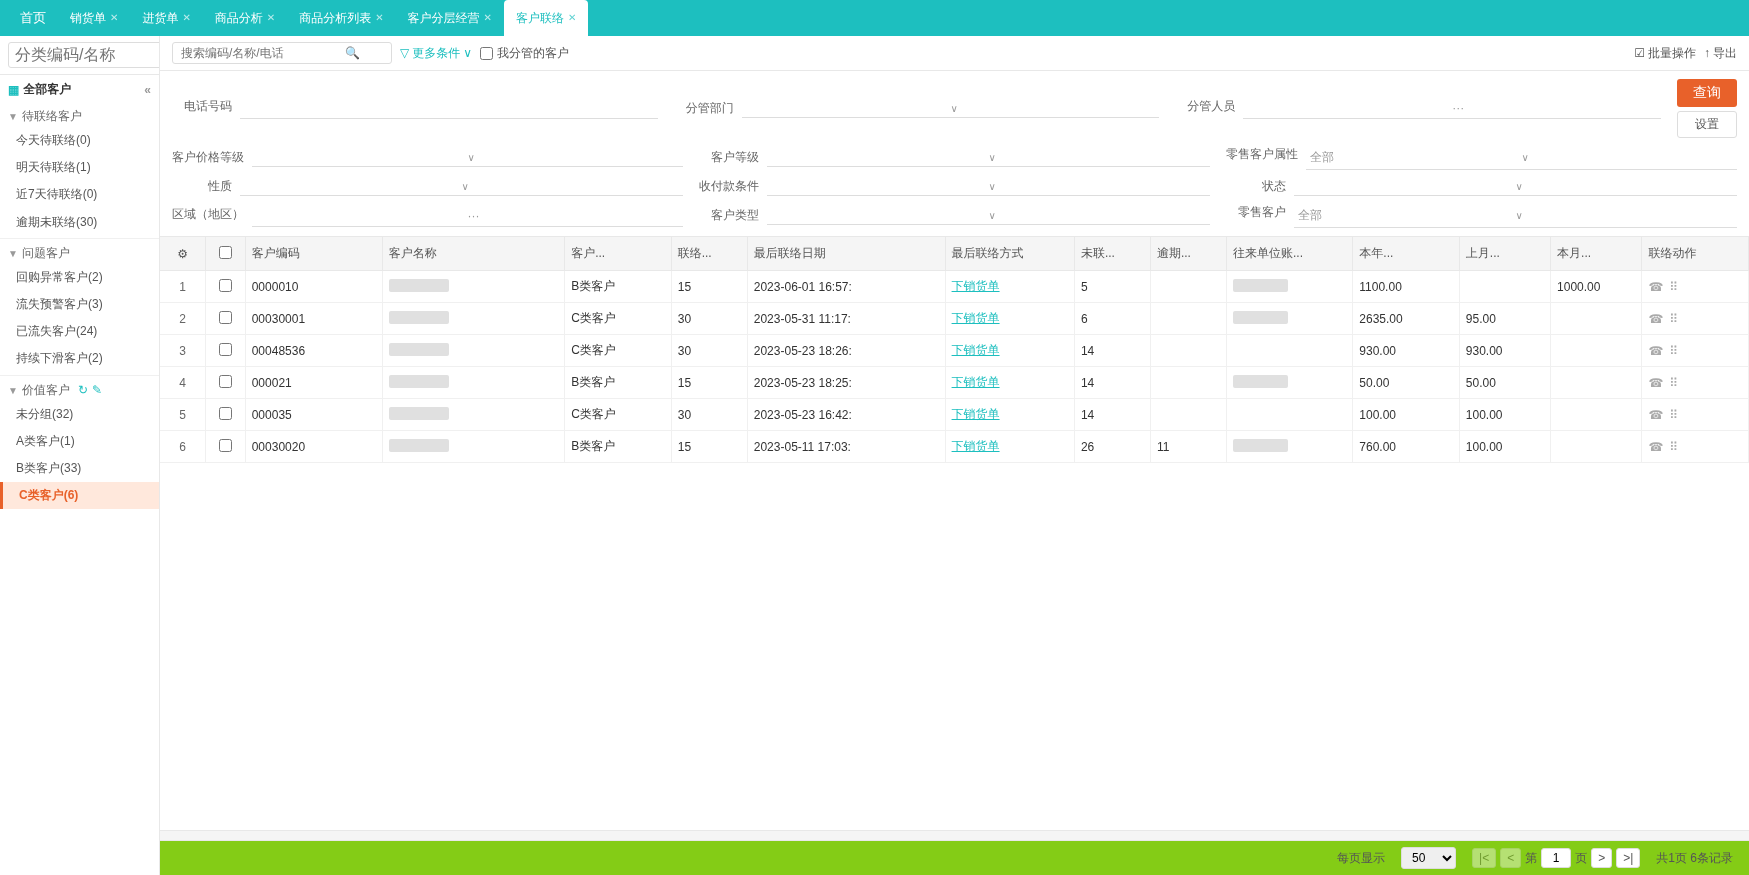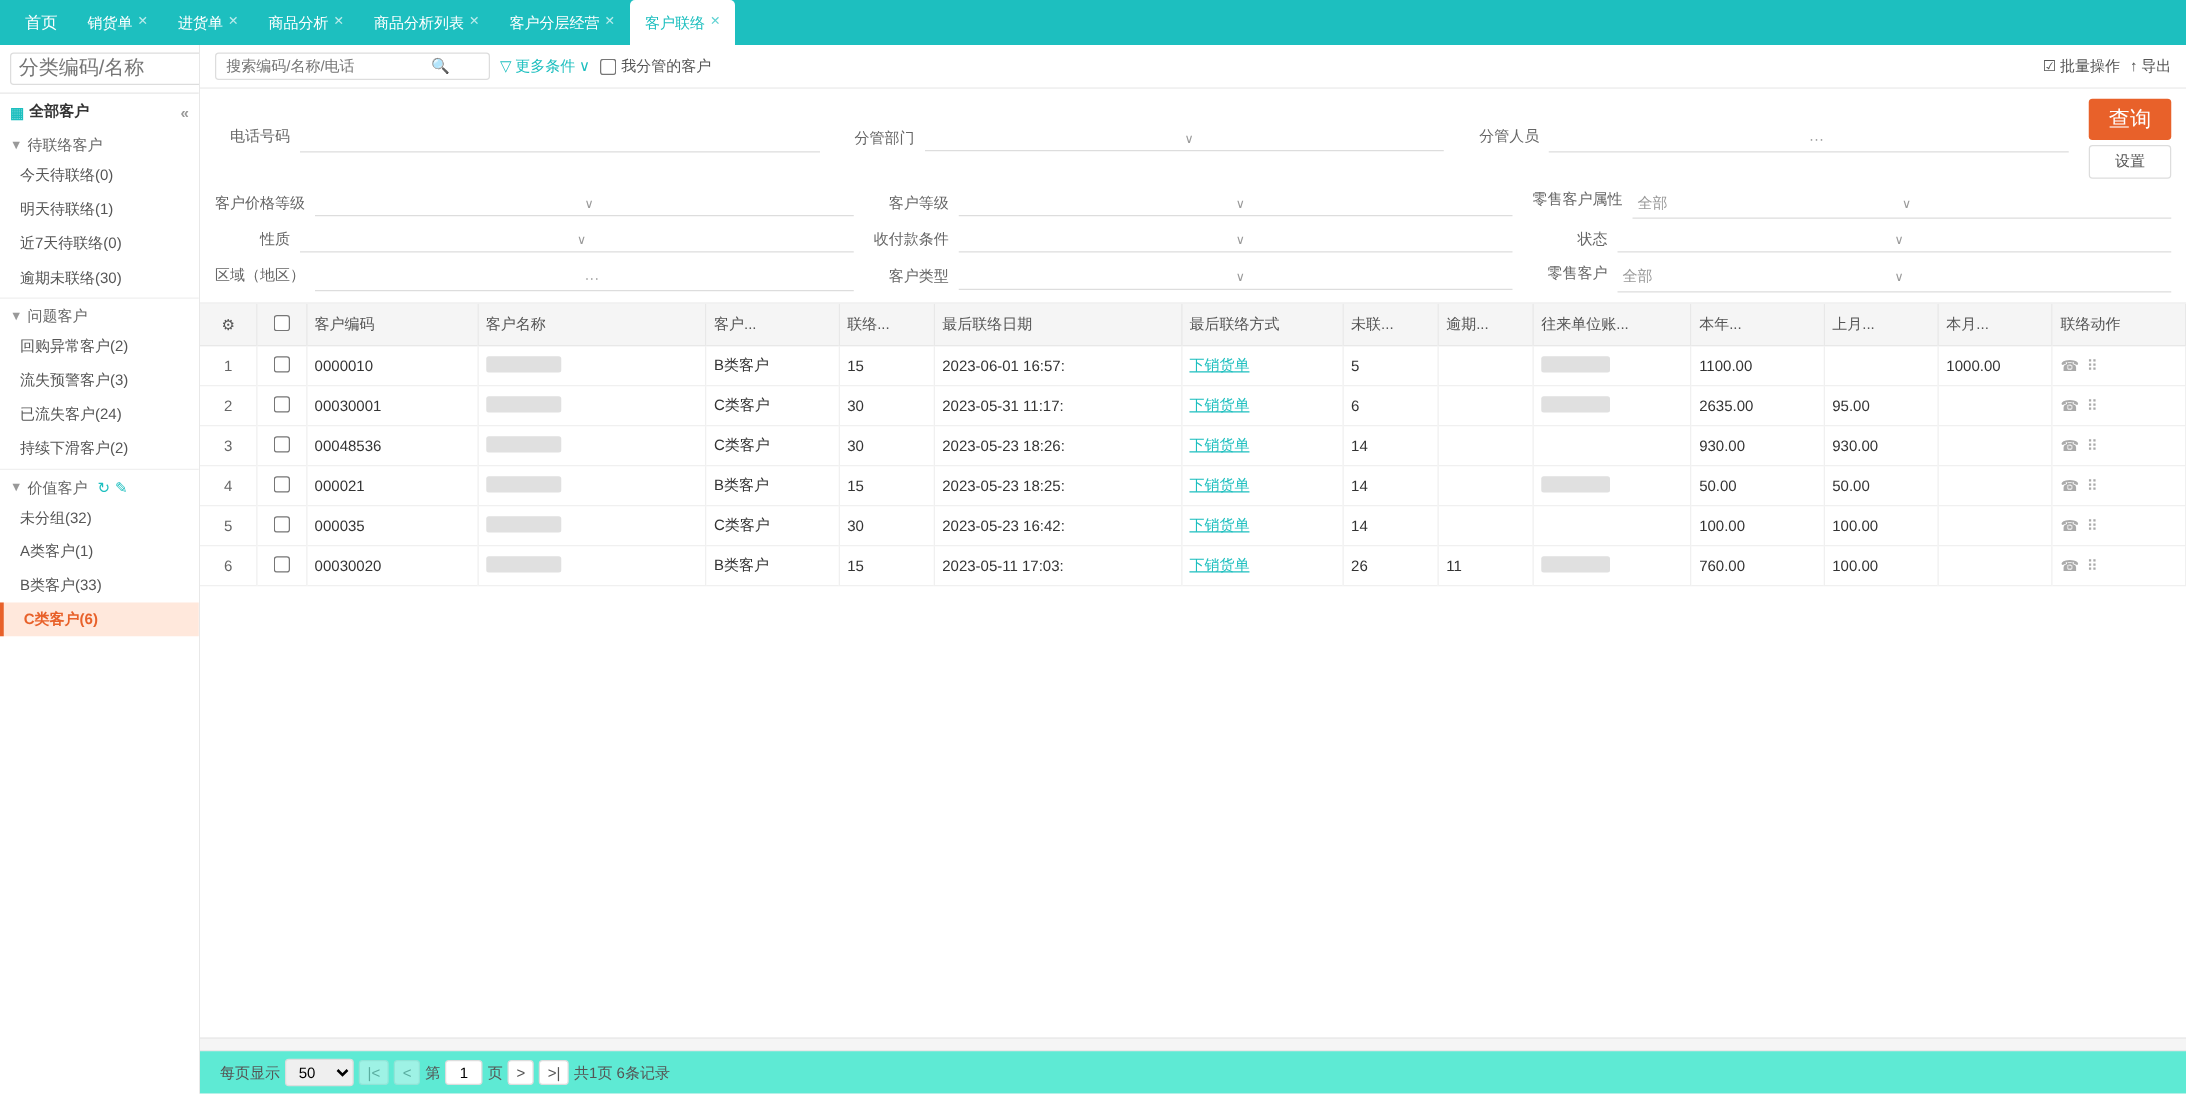--- a/index.html
+++ b/index.html
@@ -42,39 +42,39 @@
     
     .filter-panel { background: #fff; padding: 8px 12px; border-bottom: 1px solid #e8e8e8; }
     .filter-row { display: flex; align-items: center; margin-bottom: 8px; gap: 16px; }
     .filter-item { display: flex; align-items: flex-start; gap: 8px; flex: 1; }
     .filter-item label { color: #666; white-space: nowrap; min-width: 60px; text-align: right; }
     .filter-input { flex: 1; border: none; border-bottom: 1px solid #ddd; padding: 3px 4px; outline: none; font-size: 12px; }
     .filter-select { flex: 1; display: flex; align-items: center; border: none; border-bottom: 1px solid #ddd; padding: 3px 4px; cursor: pointer; position: relative; }
     .filter-select span { flex: 1; color: #999; }
     .filter-select .arr { color: #999; font-size: 10px; }
     .filter-action { display: flex; flex-direction: column; gap: 4px; }
-    .btn-query { background: #e8612a; color: #fff; border: none; border-radius: 3px; padding: 5px 16px; cursor: pointer; font-size: 17px; }
+    .btn-query { background: #e8612a; color: #fff; border: none; border-radius: 3px; padding: 5px 16px; cursor: pointer; font-size: 14px; }
     .btn-set { background: #fff; color: #555; border: 1px solid #ddd; border-radius: 3px; padding: 4px 16px; cursor: pointer; font-size: 12px; }
     .filter-dotdot { color: #999; cursor: pointer; padding: 0 4px; }
     
     
     .table-wrapper { flex: 1; overflow: auto; background: #fff; }
     table { width: 100%; border-collapse: collapse; }
     thead tr { background: #f5f5f5; border-bottom: 1px solid #e8e8e8; }
     thead th { padding: 8px 6px; text-align: left; color: #555; font-weight: normal; white-space: nowrap; border-right: 1px solid #e8e8e8; font-size: 12px; }
     thead th:first-child { width: 30px; text-align: center; }
     tbody tr { border-bottom: 1px solid #f0f0f0; }
     tbody td { padding: 7px 6px; color: #333; white-space: nowrap; border-right: 1px solid #f0f0f0; font-size: 12px; }
     tbody td:first-child { text-align: center; color: #666; }
     .link-cell { color: #1dbfbf; cursor: pointer; text-decoration: underline; }
     .action-icons { display: flex; gap: 6px; align-items: center; color: #999; }
     .blurred { background: #ddd; color: transparent; border-radius: 2px; display: inline-block; min-width: 40px; height: 14px; }
     
     
-    .table-footer { display: flex; align-items: center; justify-content: flex-start; padding: 6px 16px; background: #5eead4; border-top: 1px solid #e8e8e8; gap: 4px; color: #555; }
+    .table-footer { display: flex; align-items: center; justify-content: flex-end; padding: 6px 16px; background: #84cc16; border-top: 1px solid #e8e8e8; gap: 16px; color: #555; }
     .page-size-select { border: 1px solid #ddd; border-radius: 3px; padding: 2px 6px; }
     .page-nav { display: flex; align-items: center; gap: 4px; }
     .page-nav button { border: 1px solid #ddd; background: #fff; border-radius: 3px; padding: 2px 6px; cursor: pointer; color: #555; }
     .page-nav button:disabled { opacity: 0.4; }
     .page-input { border: 1px solid #ddd; border-radius: 3px; width: 30px; text-align: center; padding: 2px 4px; }
     
     
     ::-webkit-scrollbar { width: 6px; height: 6px; }
     ::-webkit-scrollbar-track { background: #f1f1f1; }
     ::-webkit-scrollbar-thumb { background: #ccc; border-radius: 3px; }

